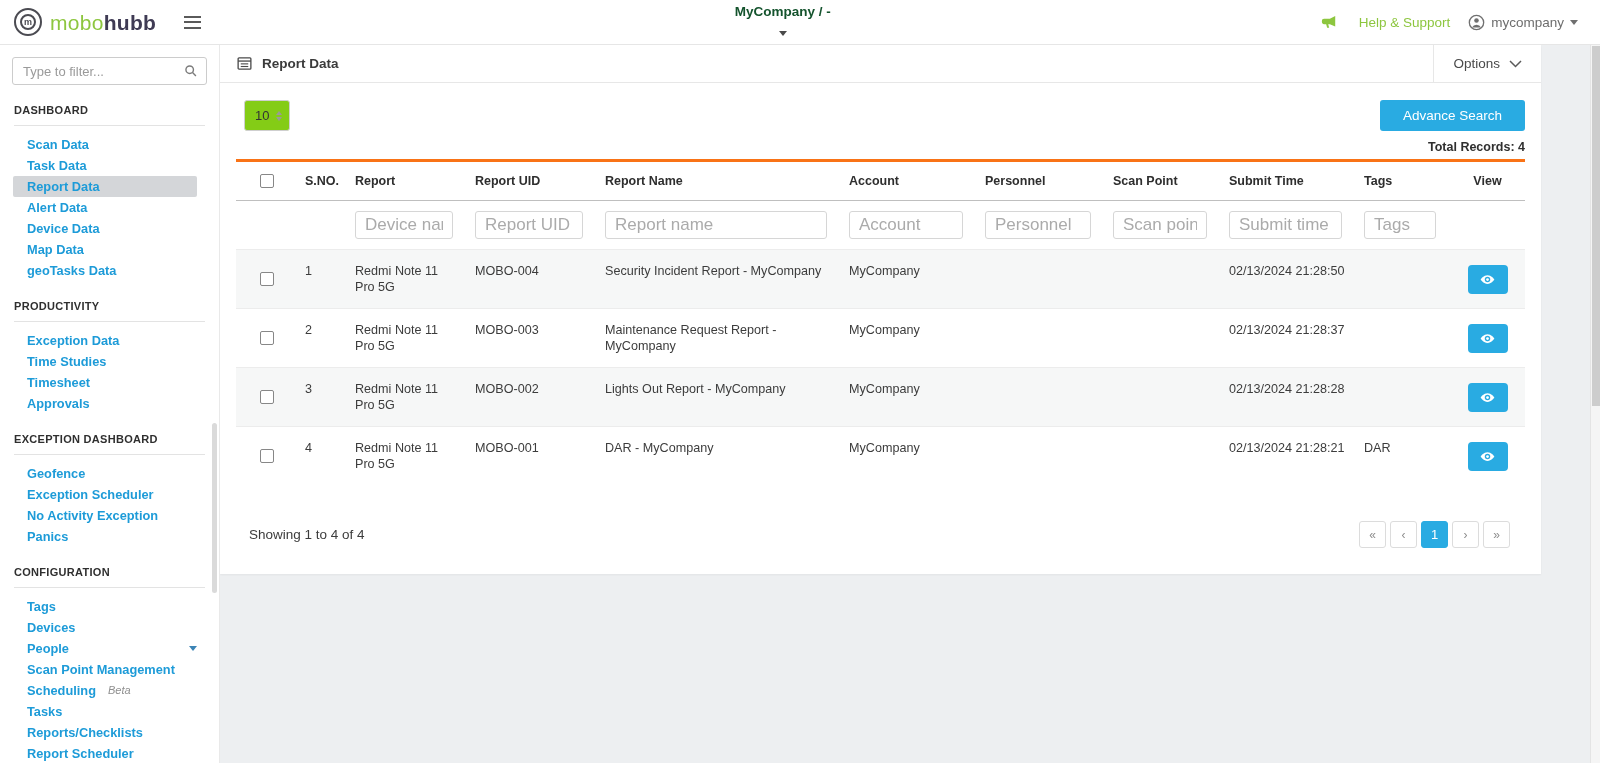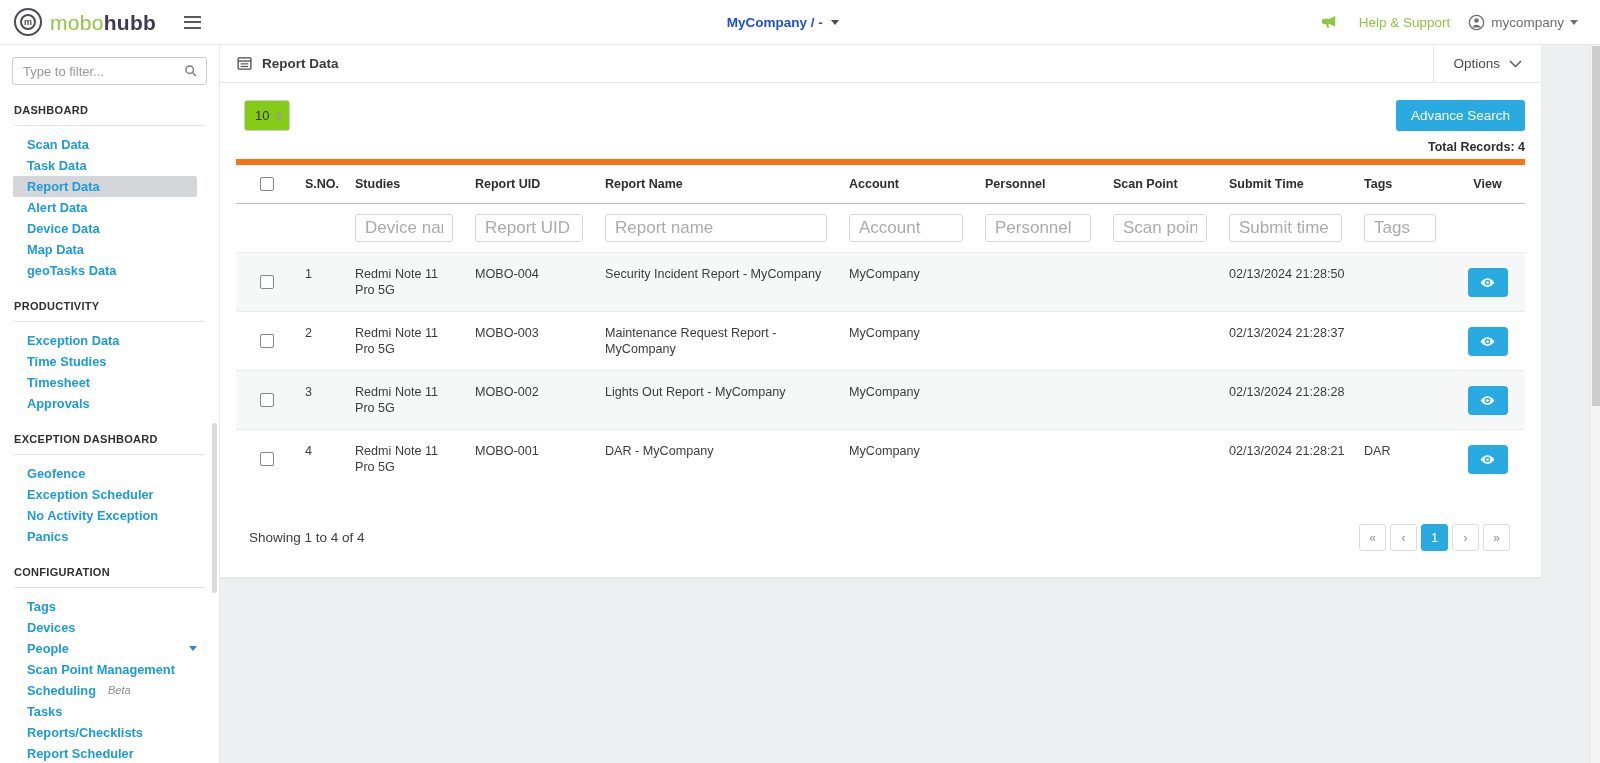--- a/index.html
+++ b/index.html
@@ -20,21 +20,21 @@
   .topbar-left{width:245px;display:flex;align-items:center;padding-left:14px;gap:28px;flex-shrink:0;}
   .logo{display:flex;align-items:center;gap:8px;cursor:pointer;}
   .logo-mark{width:28px;height:28px;border:2px solid #4b4b52;border-radius:50%;display:flex;align-items:center;justify-content:center;}
   .logo-inner{width:16px;height:16px;border:2px solid #4b4b52;border-radius:50%;display:flex;align-items:center;justify-content:center;font-size:9px;font-weight:bold;color:#4b4b52;line-height:1;}
   .logo-text{font-size:21px;letter-spacing:.3px;line-height:1;}
   .logo-green{color:var(--green);}
   .logo-dark{color:var(--dark);font-weight:bold;}
   .hamburger{display:inline-block;width:17px;height:13px;border-top:2px solid #5a5a5a;border-bottom:2px solid #5a5a5a;position:relative;cursor:pointer;}
   .hamburger::after{content:"";position:absolute;left:0;top:3.5px;width:100%;height:2px;background:#5a5a5a;}
   .topbar-center{flex:1;display:flex;justify-content:center;}
-  .company-select{display:flex;align-items:center;gap:8px;font-size:13.5px;font-weight:bold;color:#1d4ed8;cursor:pointer;}
+  .company-select{display:flex;align-items:center;gap:8px;font-size:13.5px;font-weight:bold;color:#14532d;cursor:pointer;flex-direction:column;}
   .caret{width:0;height:0;border:4px solid transparent;border-top:5px solid #4a4a4a;margin-top:4px;}
   .caret.gray{border-top-color:#6f6f6f;}
   .caret.blue{border-top-color:#3c84b5;}
   .topbar-right{display:flex;align-items:center;gap:18px;padding-right:22px;flex-shrink:0;}
   .help-link{color:var(--green);display:flex;align-items:center;gap:22px;font-size:13.5px;cursor:pointer;}
   .user-menu{color:#6d6d6d;display:flex;align-items:center;gap:6px;font-size:13.5px;cursor:pointer;}
   
   .layout{display:flex;height:718px;}
   .sidebar{width:220px;background:#fff;border-right:1px solid #e9e9e9;position:relative;flex-shrink:0;overflow:hidden;}
   .filter-box{margin:12px 12px 0 12px;position:relative;}
@@ -63,25 +63,25 @@
   .spinner i{width:0;height:0;border-left:3.5px solid transparent;border-right:3.5px solid transparent;display:block;}
   .spinner .up{border-bottom:4px solid #9a9a9a;}
   .spinner .down{border-top:4px solid #9a9a9a;}
   .date-group{display:flex;margin-left:62px;}
   .search-group{display:flex;margin-left:26px;}
   .icon-btn{width:38px;height:31px;background:var(--accent);border:none;border-radius:3px 0 0 3px;display:flex;align-items:center;justify-content:center;cursor:pointer;padding:0;}
   .attached-input{height:31px;border:1px solid #ccc;border-left:none;border-radius:0 3px 3px 0;padding:0 12px;font-size:13.5px;color:#555;font-family:inherit;outline:none;background:#fff;}
   .date-input{width:358px;}
   .search-input{width:265px;}
   .search-input::placeholder{color:#9c9c9c;}
-  .advance-btn{margin-left:auto;height:31px;padding:0 15px;background:var(--accent);color:#fff;border:none;border-radius:3px;font-size:13.5px;font-family:inherit;cursor:pointer;}
+  .advance-btn{margin-left:auto;height:31px;padding:0 23px;background:var(--accent);color:#fff;border:none;border-radius:3px;font-size:13.5px;font-family:inherit;cursor:pointer;}
   .total-records{text-align:right;font-size:12.5px;font-weight:bold;color:#2f2f2f;margin-top:9px;}
   
   .data-table{width:100%;border-collapse:collapse;margin-top:5px;table-layout:fixed;}
-  .data-table thead th{font-size:12.5px;font-weight:bold;color:#2e2e2e;text-align:left;padding:12px 8px;border-top:6px solid #f97316;border-bottom:1px solid #bfbfbf;}
+  .data-table thead th{font-size:12.5px;font-weight:bold;color:#2e2e2e;text-align:left;padding:12px 8px;border-top:3px solid #f97316;border-bottom:1px solid #bfbfbf;}
   .data-table thead th.col-view{text-align:center;}
   .filter-row td{padding:10px 14px 10px 8px;}
   .filter-row input{width:100%;height:28px;border:1px solid #d6d6d6;border-radius:3px;padding:0 9px;font-size:17px;color:#444;font-family:inherit;outline:none;}
   .filter-row input::placeholder{color:#ababab;}
   .data-table tbody tr{border-top:1px solid #ececec;}
   .data-table tbody tr:nth-child(odd){background:#f6f7f7;}
   .data-table tbody td{font-size:12.6px;color:#3c3c3c;padding:13px 8px;vertical-align:top;line-height:16px;}
   .check-cell{vertical-align:middle !important;padding-left:24px !important;}
   .row-check{appearance:none;-webkit-appearance:none;width:14px;height:14px;border:1px solid #878787;border-radius:2px;background:#fff;cursor:pointer;margin:0;display:block;}
   .view-cell{vertical-align:middle !important;text-align:center;}
@@ -282,21 +282,21 @@
               <col style="width: 135px;">
               <col style="width: 94px;">
               <col style="width: 75px;">
             </colgroup>
             <thead>
               <tr>
                 <th class="check-cell">
                   <input class="row-check" type="checkbox" style="">
                 </th>
                 <th>S.NO.</th>
-                <th>Studies</th>
+                <th>Report</th>
                 <th>Report UID</th>
                 <th>Report Name</th>
                 <th>Account</th>
                 <th>Personnel</th>
                 <th>Scan Point</th>
                 <th>Submit Time</th>
                 <th>Tags</th>
                 <th class="col-view">View</th>
               </tr>
               <tr class="filter-row">

